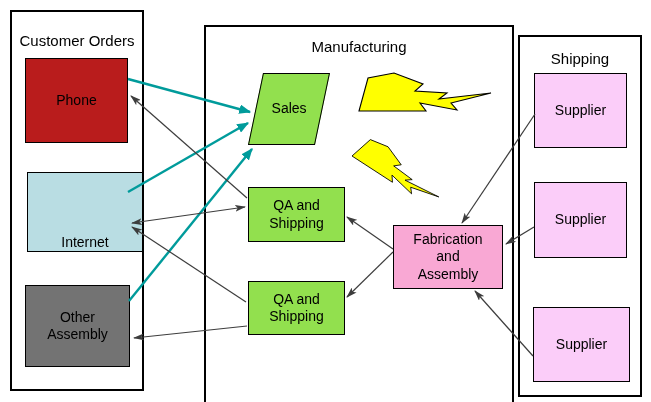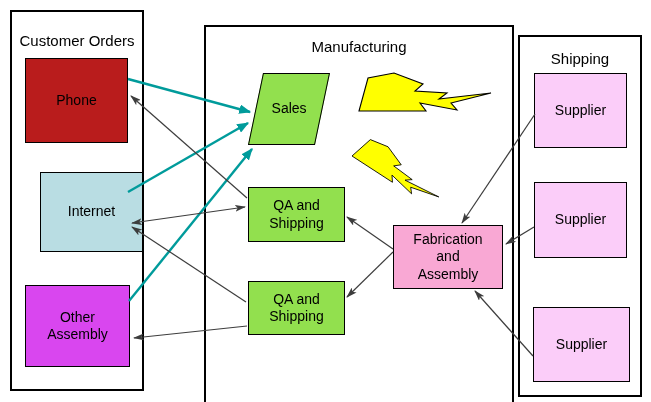--- a/index.html
+++ b/index.html
@@ -31,25 +31,25 @@
   </div>
 
   <div class="container" style="left:518px;top:35px;width:124px;height:362px;">
     <div class="group-title" style="top:13px;">Shipping</div>
   </div>
 
   <div class="node" style="left: 25px; top: 58px; width: 103px; height: 85px; background-color: #b91c1c;">
     <span>Phone</span>
   </div>
 
-  <div class="node" style="left: 40px; top: 172px; width: 103px; height: 80px; background-color: rgb(185, 221, 227);">
+  <div class="node" style="left: 27px; top: 172px; width: 116px; height: 80px; background-color: rgb(185, 221, 227); justify-content: flex-end;">
     <span>Internet</span>
   </div>
 
-  <div class="node" style="left: 25px; top: 285px; width: 105px; height: 82px; background-color: #d946ef;">
+  <div class="node" style="left: 25px; top: 285px; width: 105px; height: 82px; background-color: #737373;">
     <span>Other</span>
     <span>Assembly</span>
   </div>
 
   <div class="node skew" style="left: 263px; top: 73px; width: 67px; height: 72px; background-color: rgb(146, 224, 78);">
     <span class="unskew">Sales</span>
   </div>
 
   <div class="node" style="left: 248px; top: 187px; width: 97px; height: 55px; background-color: rgb(146, 224, 78);">
     <span>QA and</span>

